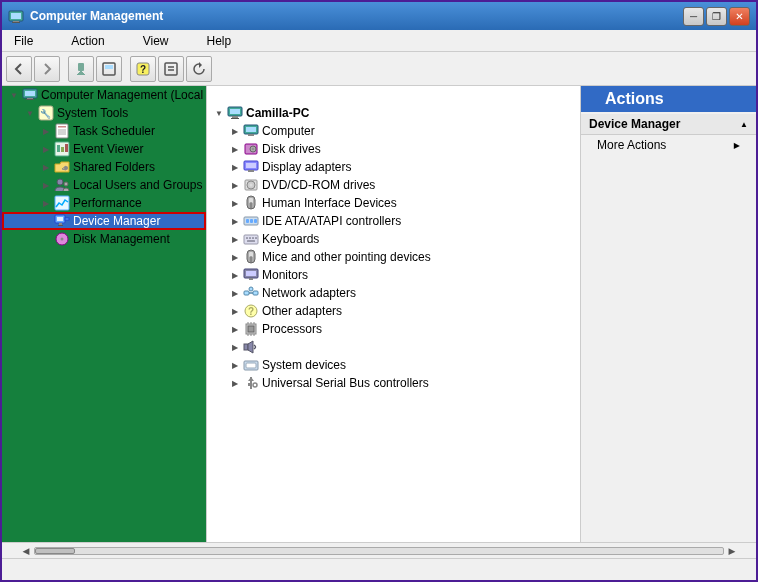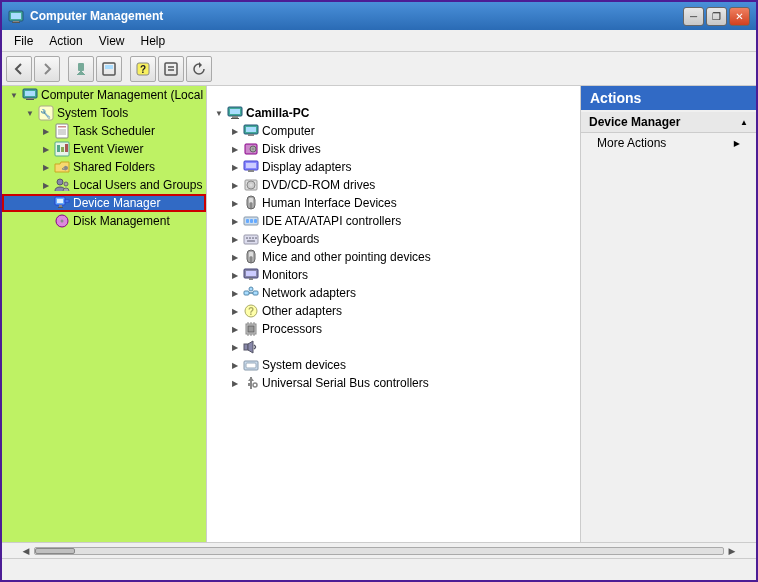--- a/index.html
+++ b/index.html
@@ -62,20 +62,21 @@
       background: linear-gradient(to bottom, #f08060, #d04020);
       color: white;
     }
     .menu-bar {
       background: #f0f0f0;
       height: 22px;
       display: flex;
       align-items: center;
       padding: 0 4px;
       border-bottom: 1px solid #ccc;
+      gap: 22px;
     }
     .menu-item {
       padding: 2px 8px;
       cursor: pointer;
       color: #000;
       font-size: 12px;
     }
     .toolbar {
       background: #f0f0f0;
       height: 34px;
@@ -101,21 +102,21 @@
       width: 4px;
     }
     .content-area {
       display: flex;
       flex: 1;
       overflow: hidden;
     }
     .left-panel {
       width: 205px;
       min-width: 205px;
-      background: #bef264;
+      background: #15803d;
       border-right: 1px solid #ccc;
       overflow-y: auto;
       overflow-x: hidden;
     }
     .middle-panel {
       flex: 1;
       background: white;
       border-right: 1px solid #ccc;
       overflow-y: auto;
       overflow-x: hidden;
@@ -161,22 +162,22 @@
     .item-label {
       font-size: 12px;
     }
     .indent1 { padding-left: 4px; }
     .indent2 { padding-left: 20px; }
     .indent3 { padding-left: 36px; }
 
     .actions-header {
       background: #316ac5;
       color: white;
-      padding: 4px 9px;
-      font-size: 14px;
+      padding: 4px 24px;
+      font-size: 16px;
       font-weight: bold;
     }
     .actions-section {
       padding: 2px 0;
     }
     .actions-section-title {
       background: #e8e8e8;
       padding: 3px 8px;
       font-size: 12px;
       font-weight: bold;
@@ -379,20 +380,30 @@
           <svg width="16" height="16" viewBox="0 0 16 16">
               <circle cx="6" cy="5" r="3" fill="#88a" stroke="#556" stroke-width="1"></circle>
               <path d="M1,14 Q1,10 6,10 Q11,10 11,14" fill="#88a" stroke="#556" stroke-width="1"></path>
               <circle cx="12" cy="7" r="2" fill="#aaa" stroke="#666" stroke-width="1"></circle>
               <path d="M9,14 Q9,11 12,11 Q15,11 15,14" fill="#aaa" stroke="#666" stroke-width="1"></path>
             </svg>
         </span>
         <span class="item-label">Local Users and Groups</span>
       </div>
 
+      <div class="tree-item indent3">
+        <span class="expand-icon tri-right"></span>
+        <span class="item-icon">
+          <svg width="16" height="16" viewBox="0 0 16 16">
+              <rect x="1" y="1" width="14" height="14" rx="1" fill="#e8f8ff" stroke="#5af" stroke-width="1"></rect>
+              <polyline points="2,12 5,8 8,10 11,5 14,7" fill="none" stroke="#0af" stroke-width="1.5"></polyline>
+            </svg>
+        </span>
+        <span class="item-label">Performance</span>
+      </div>
 
       <div class="tree-item indent3 highlighted" style="background:#316ac5; color:white;">
         <span class="no-tri"></span>
         <span class="item-icon">
           <svg width="16" height="16" viewBox="0 0 16 16">
               <rect x="1" y="2" width="10" height="8" rx="1" fill="#6af" stroke="#24c" stroke-width="1"></rect>
               <rect x="3" y="4" width="6" height="4" fill="#def"></rect>
               <rect x="11" y="5" width="4" height="2" fill="#6af" stroke="#24c" stroke-width="1"></rect>
               <rect x="5" y="10" width="3" height="2" fill="#888"></rect>
               <rect x="4" y="12" width="5" height="1" fill="#555"></rect>

